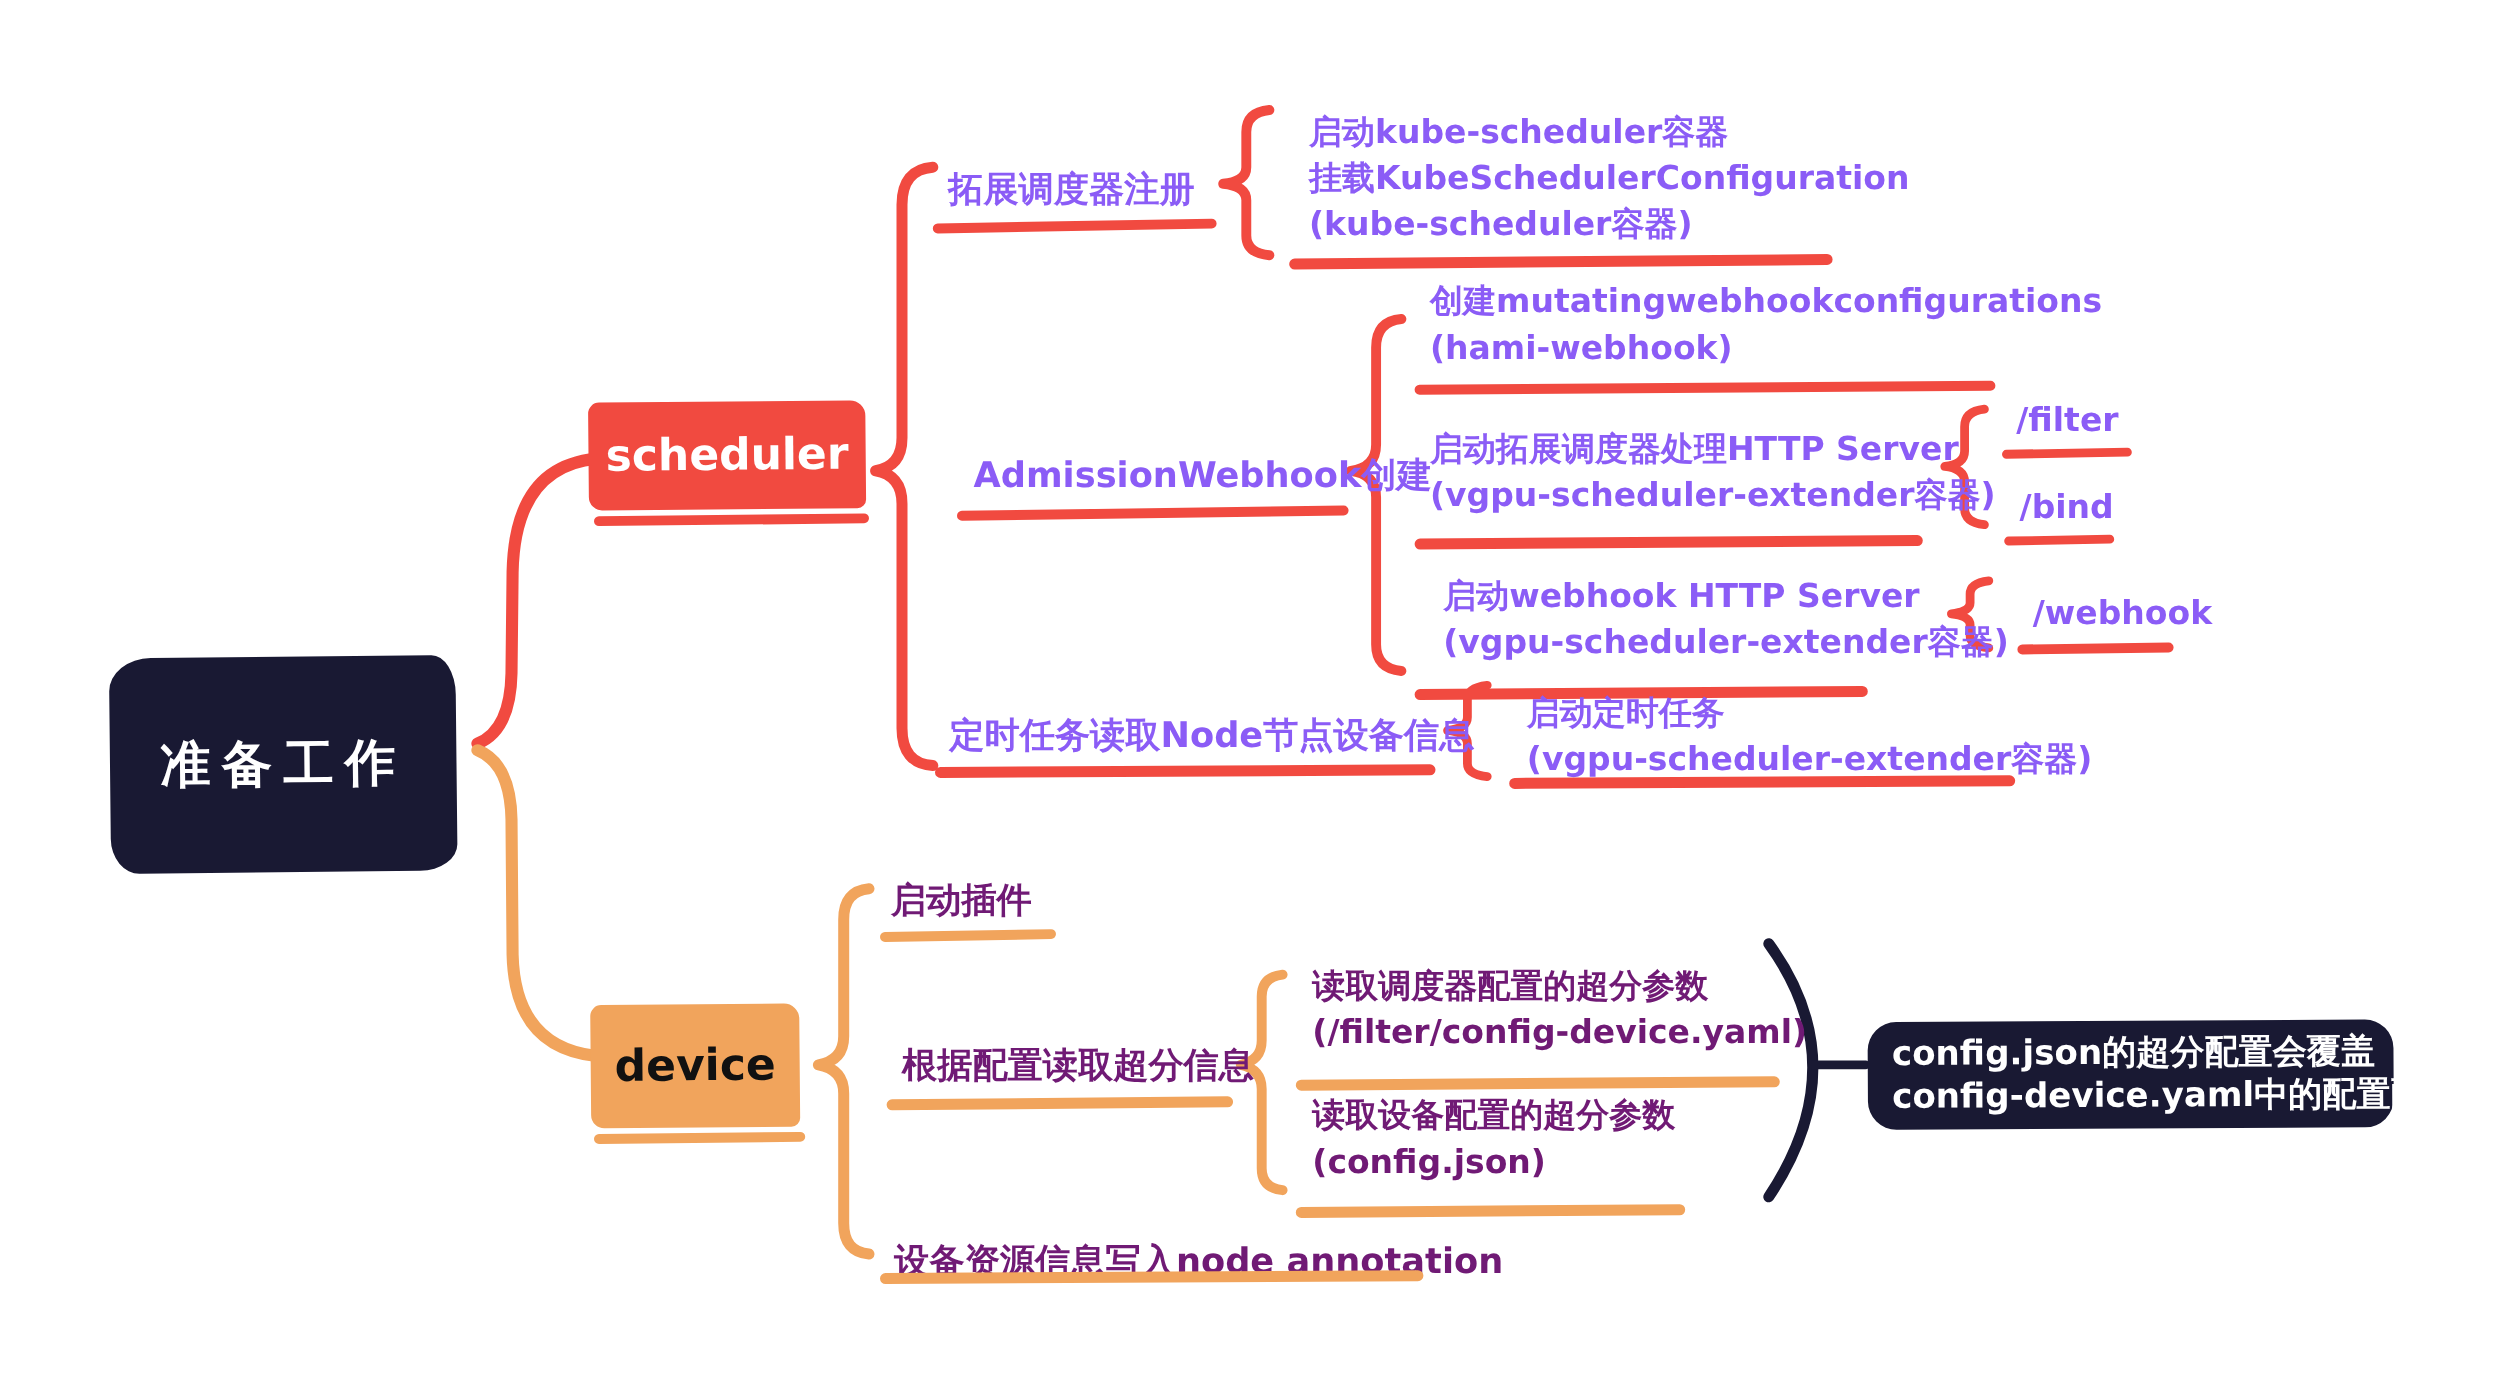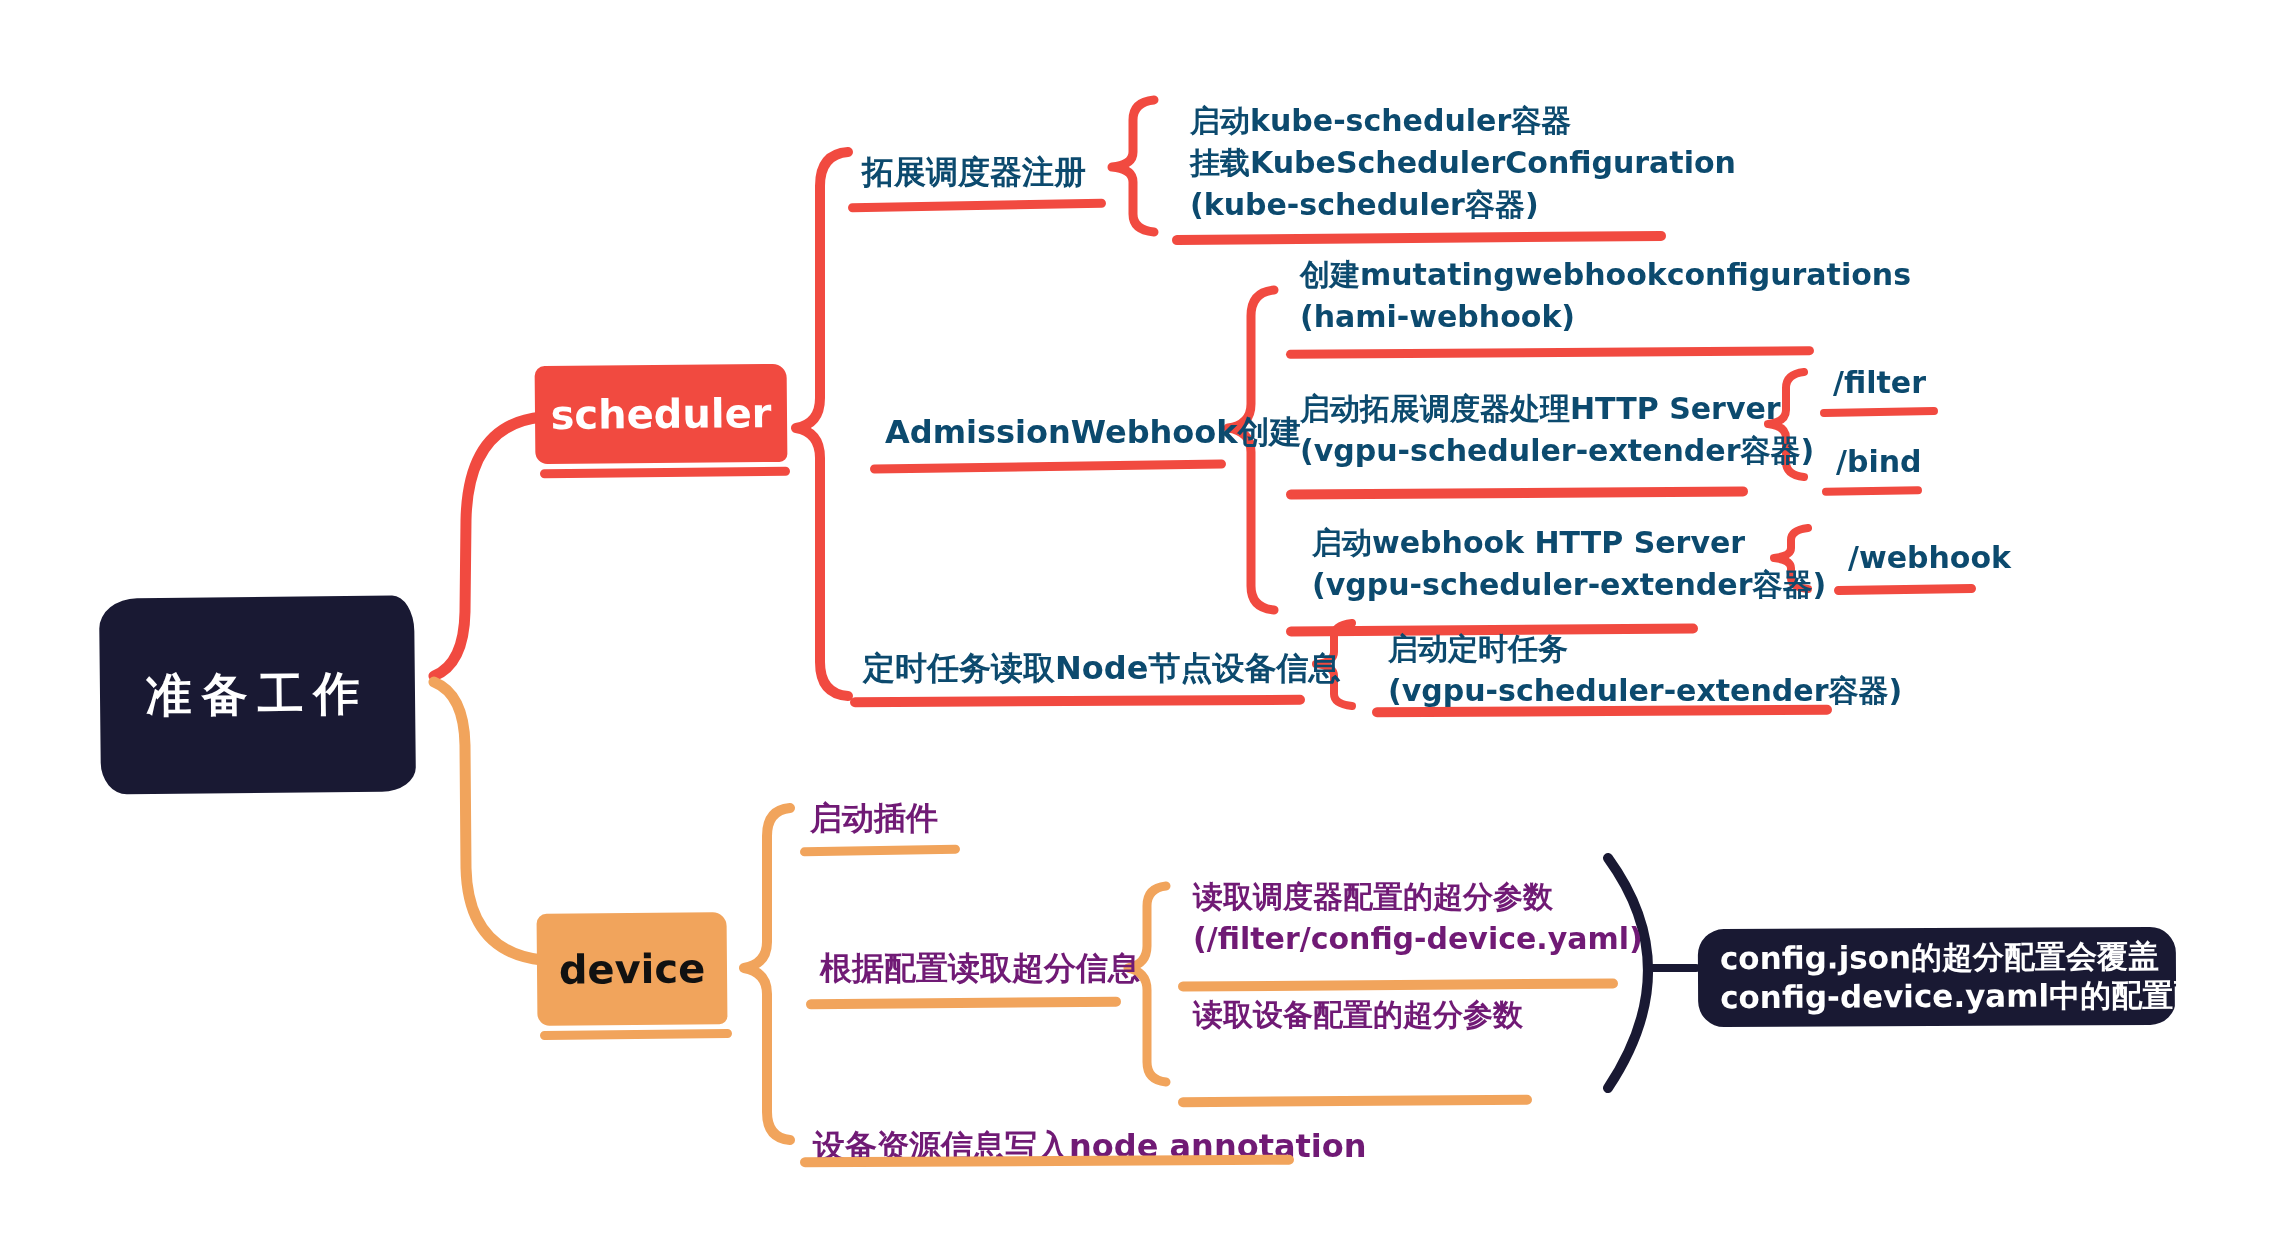--- a/index.html
+++ b/index.html
@@ -11,21 +11,21 @@
     overflow:hidden;
   }
   svg.wires{position:absolute;left:0;top:0;width:2276px;height:1258px;pointer-events:none;}
   svg.wires path{fill:none;stroke-linecap:round;stroke-linejoin:round;}
   .p-red{stroke:#F14A40;}
   .p-orange{stroke:#F1A45C;}
   .p-navy{stroke:#191933;}
 
   .abs{position:absolute;}
   .t{white-space:nowrap;font-weight:bold;}
-  .tx-red{color:#0c4a6e;}
+  .tx-red{color:#8b5cf6;}
   .tx-brown{color:#701a75;}
   .lbl2{font-size:32px;line-height:40px;}
   .t3{font-size:30px;line-height:42px;}
   .ul{position:absolute;border-radius:6px;}
   .ul-red{background:#F14A40;}
   .ul-orange{background:#F1A45C;}
 
   .topic{
     display:flex;align-items:center;justify-content:center;
     color:#ffffff;font-weight:bold;text-align:center;
@@ -147,20 +147,21 @@
   <div class="ul ul-orange" style="left:806px;top:998px;width:315px;height:10px;transform:rotate(-0.5deg);"></div>
 
   <div class="abs" style="left:1193px;top:876px;">
     <div class="t t3 tx-brown">读取调度器配置的超分参数</div>
     <div class="t t3 tx-brown">(/filter/config-device.yaml)</div>
   </div>
   <div class="ul ul-orange" style="left:1178px;top:980px;width:440px;height:10px;transform:rotate(-0.4deg);"></div>
 
   <div class="abs" style="left:1193px;top:994px;">
     <div class="t t3 tx-brown">读取设备配置的超分参数</div>
+    <div class="t t3 tx-brown">(config.json)</div>
   </div>
   <div class="ul ul-orange" style="left:1178px;top:1096px;width:354px;height:10px;transform:rotate(-0.4deg);"></div>
 
   <div class="abs summary-box">
     <div style="white-space:nowrap;">config.json的超分配置会覆盖</div>
     <div style="white-space:nowrap;">config-device.yaml中的配置配置</div>
   </div>
 
   <div class="abs t lbl2 tx-brown" style="left:813px;top:1106px;margin-top:20px;">设备资源信息写入node annotation</div>
   <div class="ul ul-orange" style="left:800px;top:1156px;width:494px;height:10px;transform:rotate(-0.3deg);"></div>

